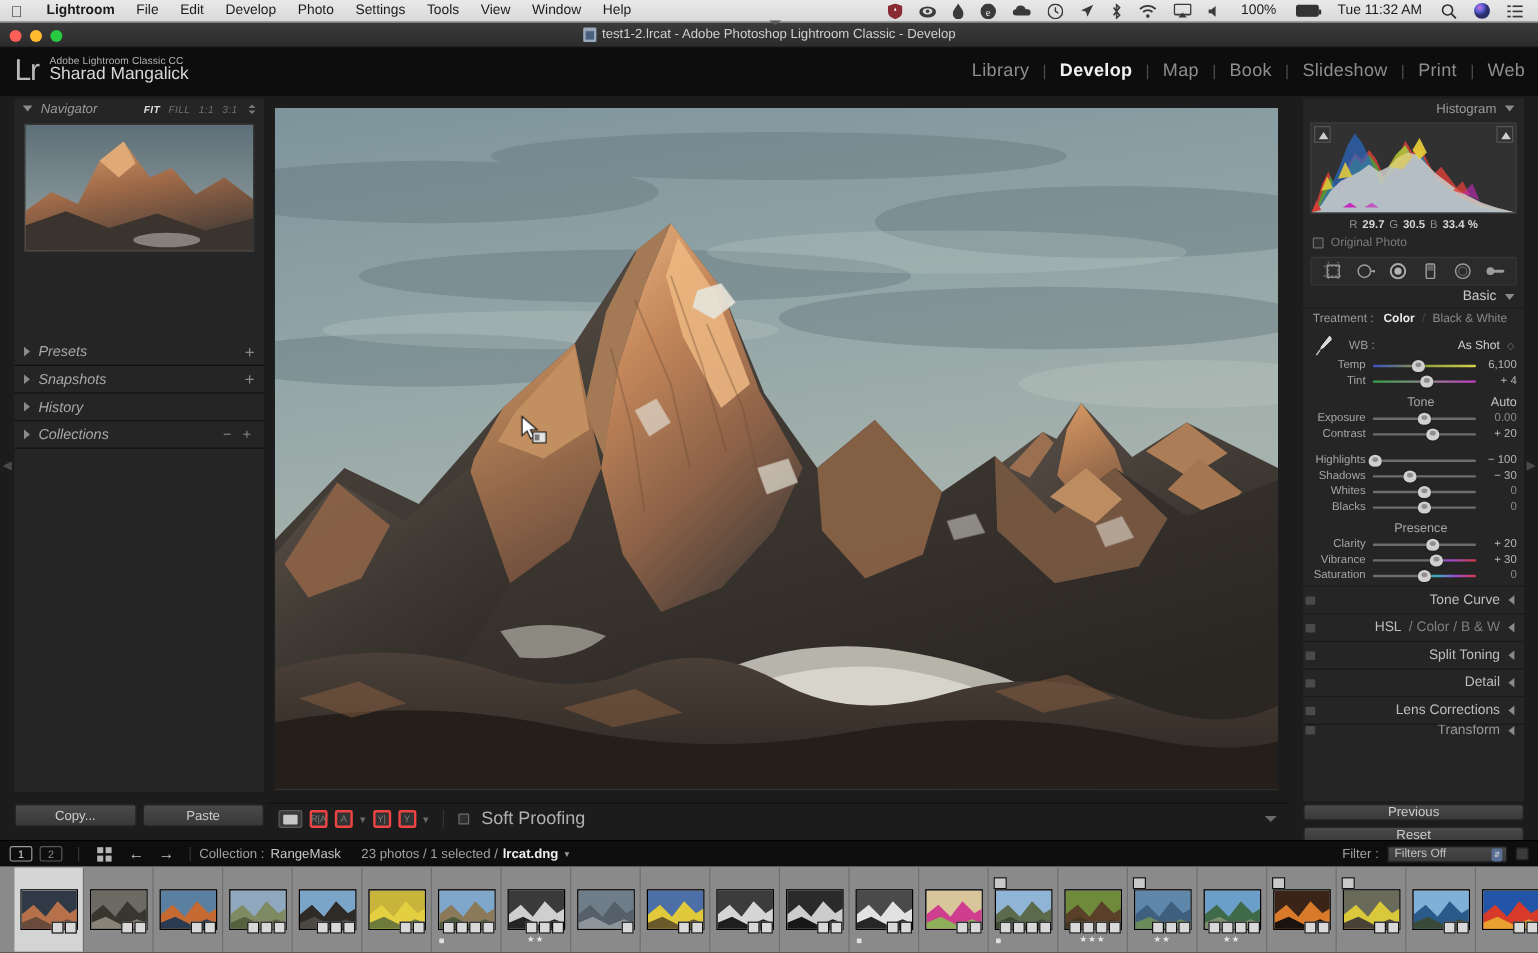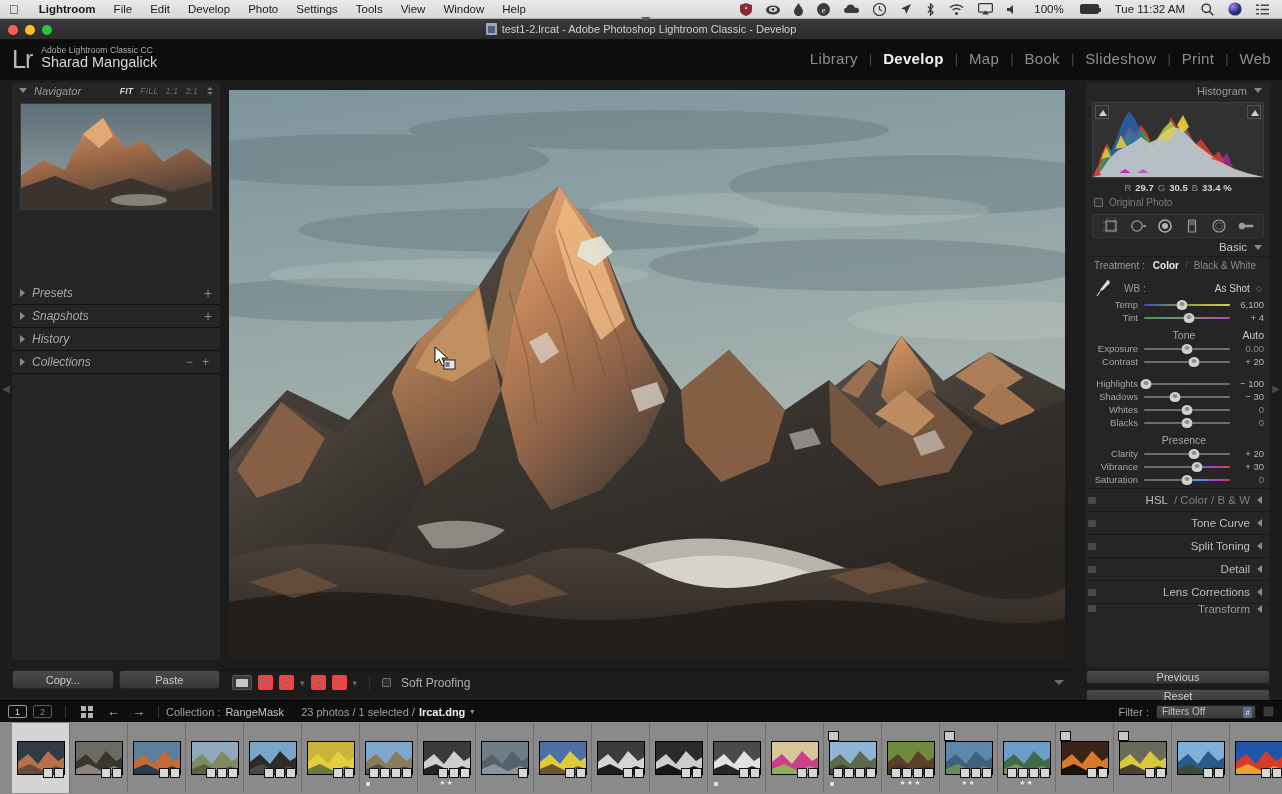--- a/index.html
+++ b/index.html
@@ -71,25 +71,25 @@
   .lsec .pm { margin-left:auto; color:#8a8a8a; font-size:12px; letter-spacing:3px;}
   .leftbtns { position:absolute; left:12px; top:670px; width:208px; display:flex; gap:5px;}
   .lrbtn { flex:1; height:19px; background:linear-gradient(to bottom,#4a4a4a,#383838); border:1px solid #242424; border-radius:3px; color:#ccc; font-size:11px; display:flex;align-items:center;justify-content:center;}
 
   
   .center { position:absolute; left:222px; top:82px; width:852px; height:586px; background:#1c1c1c; }
   .photo { position:absolute; left:7px; top:8px; width:836px; height:568px; overflow:hidden; background:#2a3138;}
   .tool-strip-bot { position:absolute; left:222px; top:669px; width:852px; height:26px; background:#1c1c1c; border-top:1px solid #121212; display:flex; align-items:center; padding:0 10px; gap:6px;}
   .tbbtn { width:20px;height:15px; border:1px solid #5a5a5a; border-radius:2px; background:#3a3a3a; display:flex;align-items:center;justify-content:center;}
   .tbbtn .fill{width:12px;height:8px;background:#c8c8c8;border-radius:1px;}
-  .tbsm { width:15px;height:15px;border:7px solid #ef4444;border-radius:2px;background:#323232;font-size:8px;color:#7d7d7d;display:flex;align-items:center;justify-content:center;}
+  .tbsm { width:15px;height:15px;border:2px solid #ef4444;border-radius:2px;background:#323232;font-size:8px;color:#7d7d7d;display:flex;align-items:center;justify-content:center;}
   .tbdot { color:#6a6a6a; font-size:9px; }
   .vdiv { width:1px;height:15px;background:#333;margin:0 6px;}
   .chkbox { width:9px;height:9px;border:1px solid #6e6e6e;background:#2e2e2e;border-radius:1px;}
-  .sp-label { font-size:12px;color:#b0b0b0; margin-left:4px;}
+  .sp-label { font-size:15px;color:#b0b0b0; margin-left:4px;}
   .tb-arrow { margin-left:auto; width:0;height:0;border-left:5px solid transparent;border-right:5px solid transparent;border-top:5px solid #6a6a6a;}
 
   
   .rightpanel { position:absolute; left:1086px; top:82px; width:184px; height:586px; background:#252525;}
   .rp-hd { height:17px;display:flex;align-items:center;justify-content:flex-end;padding:0 8px;font-size:11px;color:#9a9a9a;}
   .tri-d { width:0;height:0;border-left:4.5px solid transparent;border-right:4.5px solid transparent;border-top:5px solid #8a8a8a;margin-left:7px;}
   .tri-l { width:0;height:0;border-top:4.5px solid transparent;border-bottom:4.5px solid transparent;border-right:5px solid #8a8a8a;margin-left:7px;}
   .histo { margin:3px 6px 0; height:76px; background:#313131; border:1px solid #3d3d3d; position:relative;}
   .clipbox{position:absolute;width:14px;height:14px;border:1px solid #555;top:2px;}
   .clipbox.l{left:2px;} .clipbox.r{right:2px;}
@@ -709,27 +709,27 @@
       <span class="strack">
         <span class="sbar" style="background:linear-gradient(to right,#6d6d6d 48%,#3ab0c4 62%,#9a4ad0 80%,#d83a4a)"></span>
         <span class="sknob" style="left:50%"></span>
       </span>
       <span class="sval" style="color:#8a8a8a">0</span>
     </div>
 
     <div class="collapsed">
       <div class="crow">
         <span class="sw"></span>
+        <span>Tone Curve</span>
+        <span class="tri-l"></span>
+      </div>
+      <div class="crow">
+        <span class="sw"></span>
         <span>HSL</span>
         <span class="dim" style="margin-left:6px">/ Color / B &amp; W</span>
-        <span class="tri-l"></span>
-      </div>
-      <div class="crow">
-        <span class="sw"></span>
-        <span>Tone Curve</span>
         <span class="tri-l"></span>
       </div>
       <div class="crow">
         <span class="sw"></span>
         <span>Split Toning</span>
         <span class="tri-l"></span>
       </div>
       <div class="crow">
         <span class="sw"></span>
         <span>Detail</span>

